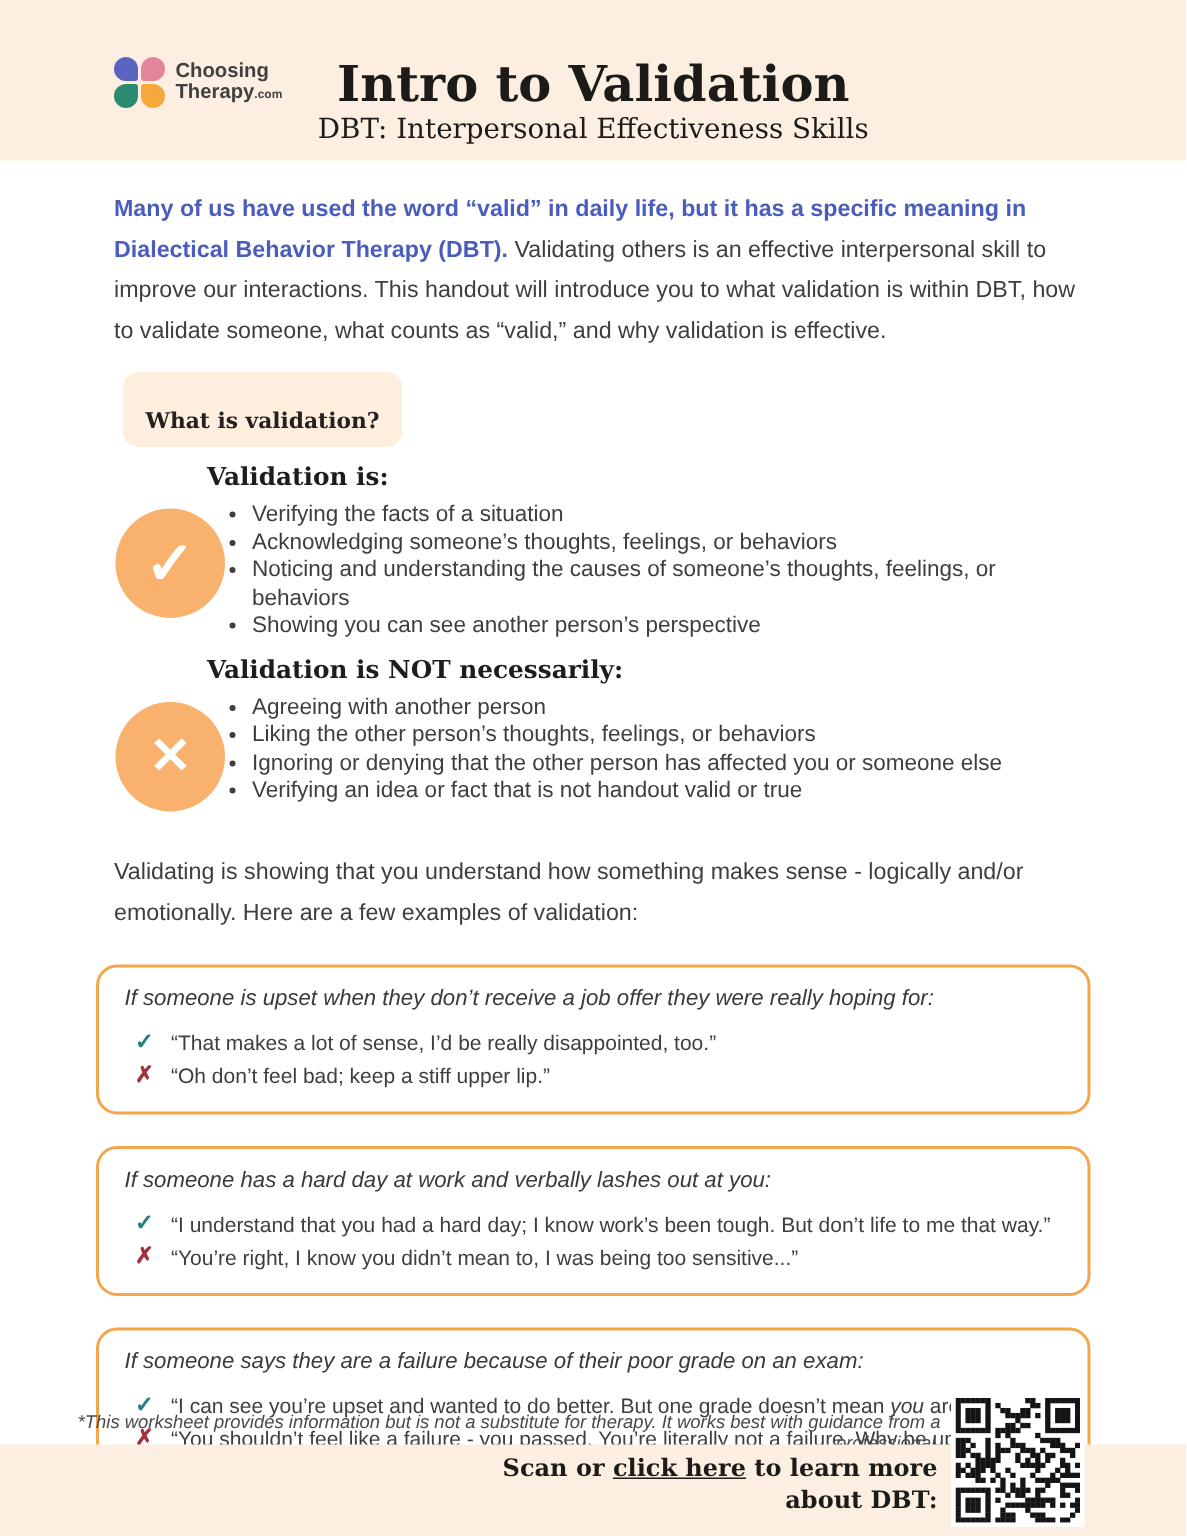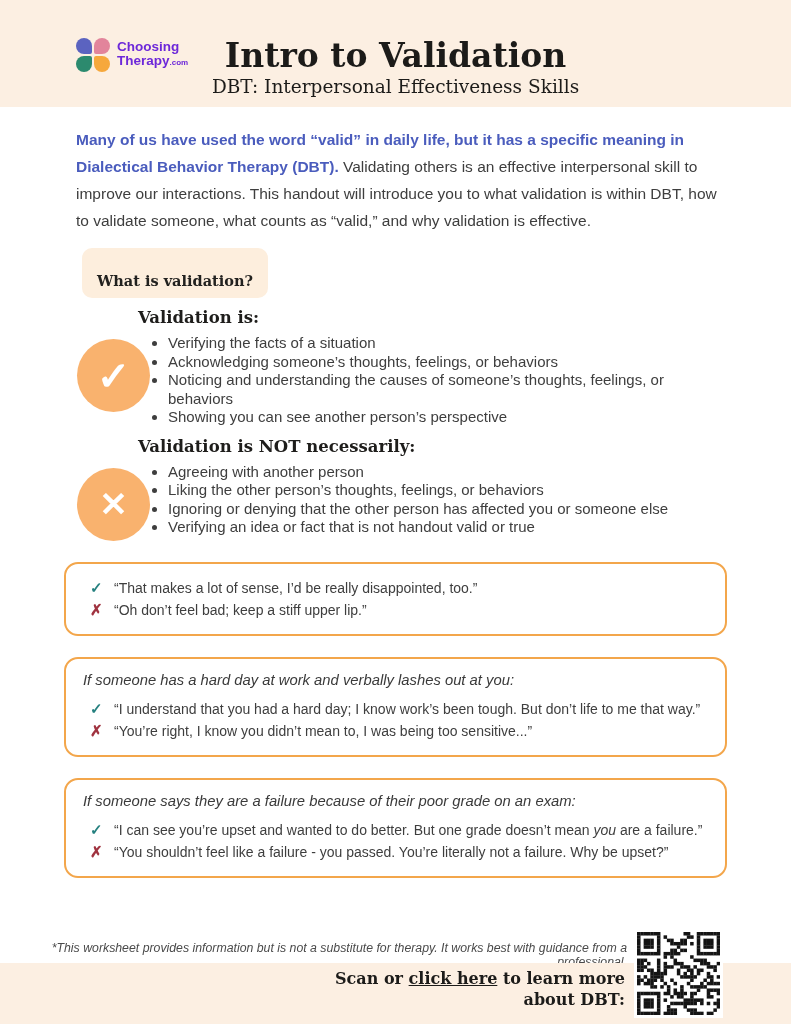--- a/index.html
+++ b/index.html
@@ -9,21 +9,21 @@
 
   
   .header { position:relative; width:100%; height:107px; background:#fcefe2; }
   .logo { position:absolute; left:76px; top:38px; display:flex; align-items:center; gap:7px; }
   .logo-mark { position:relative; width:34px; height:34px; display:grid; grid-template-columns:16px 16px; grid-template-rows:16px 16px; gap:2px; }
   .petal { width:16px; height:16px; }
   .petal.blue   { background:#5b63c0; border-radius:12px 12px 3px 12px; }
   .petal.pink   { background:#e2849b; border-radius:12px 12px 12px 3px; }
   .petal.teal   { background:#2c8a6e; border-radius:12px 3px 12px 12px; }
   .petal.orange { background:#f6a83c; border-radius:3px 12px 12px 12px; }
-  .logo-text { font-weight:bold; font-size:13.5px; line-height:14px; color:#6d28d9; letter-spacing:0; }
+  .logo-text { font-weight:bold; font-size:13.5px; line-height:14px; color:#404040; letter-spacing:0; }
   .logo-text .com { font-size:8px; font-weight:bold; }
   .titles { text-align:center; padding-top:38px; }
   .doc-title { font-family:"DejaVu Serif", serif; font-weight:bold; font-size:33px; line-height:36px; color:#1c1b19; }
   .doc-subtitle { font-family:"DejaVu Serif", serif; font-weight:normal; font-size:18.5px; line-height:26px; color:#1c1b19; }
 
   
   .intro { margin:19px 70px 0 76px; font-size:15.5px; line-height:27px; color:#3e3e3e; }
   .intro .hl { color:#4a5cbd; font-weight:bold; }
 
   
@@ -125,23 +125,25 @@
       <ul class="sec-list">
         <li>Agreeing with another person</li>
         <li>Liking the other person’s thoughts, feelings, or behaviors</li>
         <li>Ignoring or denying that the other person has affected you or someone else</li>
         <li>Verifying an idea or fact that is not handout valid or true</li>
       </ul>
     </div>
   </div>
 
   
+  <p class="examples-intro">Validating is showing that you understand how something makes sense - logically and/or emotionally. Here are a few examples of validation:</p>
 
   
   <div class="ex-box">
+    <div class="ex-prompt">If someone is upset when they don’t receive a job offer they were really hoping for:</div>
     <div class="ex-line">
       <span class="mark good">✓</span>
       <span class="ex-text">“That makes a lot of sense, I’d be really disappointed, too.”</span>
     </div>
     <div class="ex-line">
       <span class="mark bad">✗</span>
       <span class="ex-text">“Oh don’t feel bad; keep a stiff upper lip.”</span>
     </div>
   </div>
 

